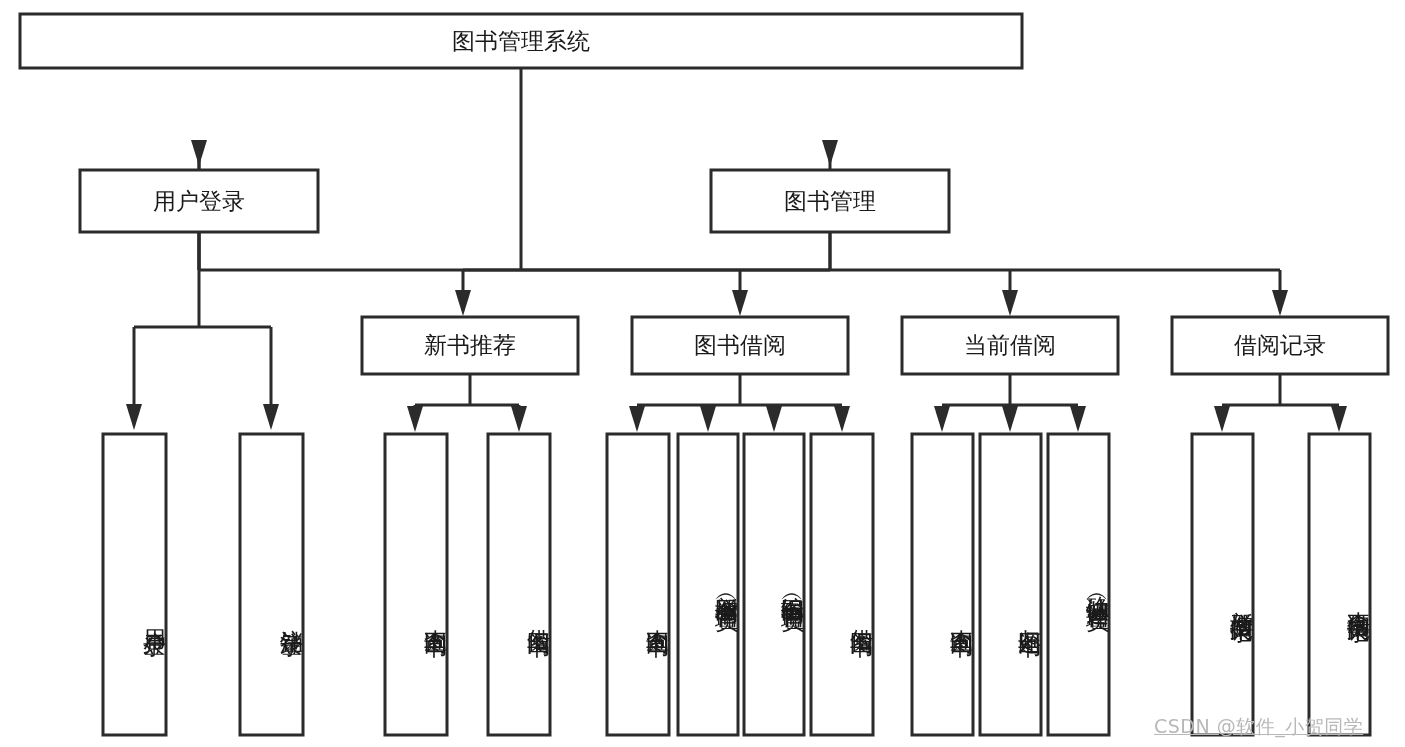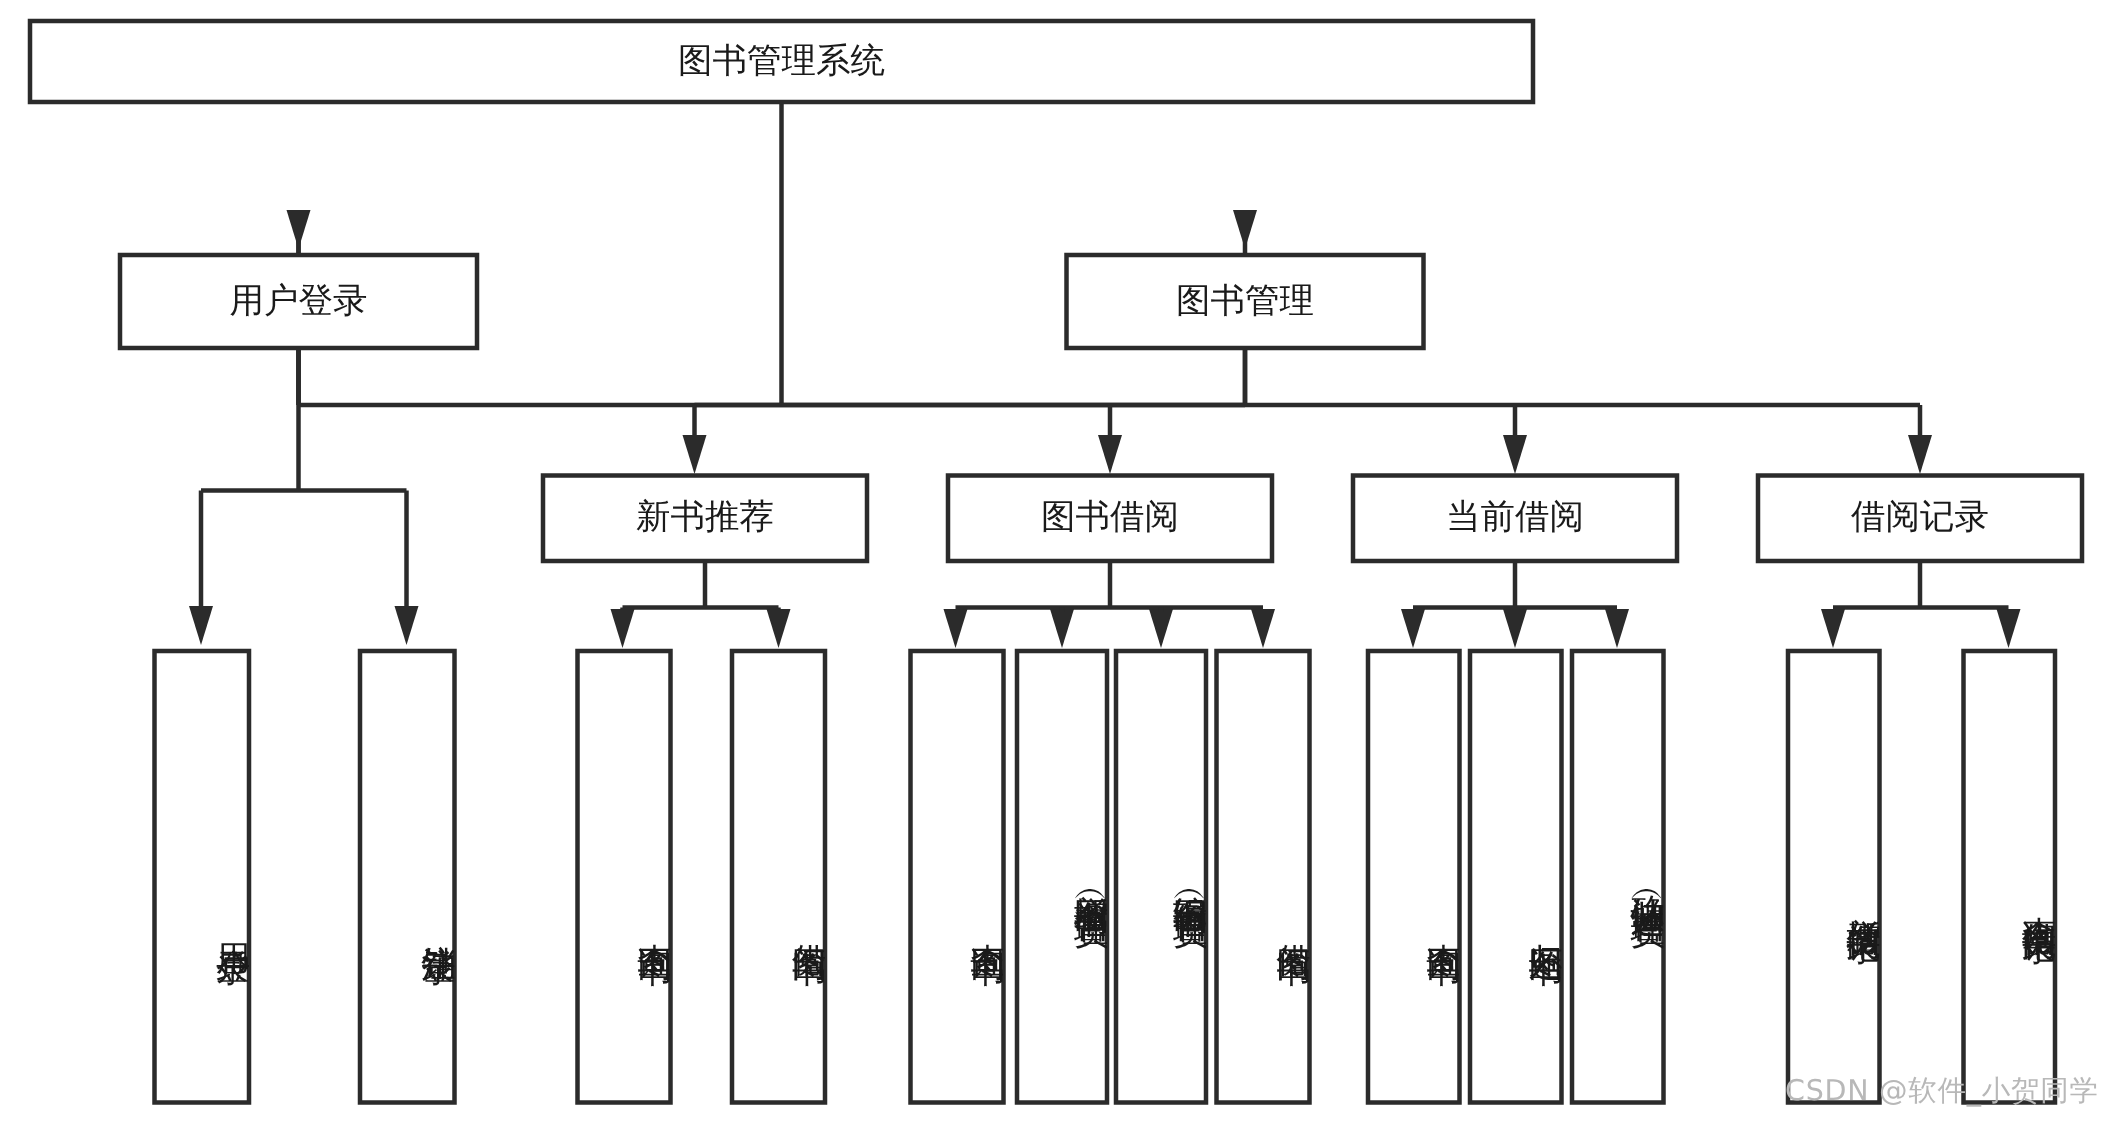--- a/index.html
+++ b/index.html
@@ -213,15 +213,15 @@
   <div class="vlabel" style="left:744px; top:443px; width:60px; height:288px;">编辑图书（管理员）</div>
   <div class="vlabel" style="left:811px; top:500px; width:62px; height:230px;">借阅图书</div>
 
   <div class="vlabel" style="left:912px; top:500px; width:61px; height:230px;">查询图书</div>
   <div class="vlabel" style="left:980px; top:500px; width:61px; height:230px;">归还图书</div>
   <div class="vlabel" style="left:1048px; top:443px; width:61px; height:288px;">确认归还（管理员）</div>
 
   <div class="vlabel" style="left:1192px; top:468px; width:61px; height:262px;">新增借阅记录</div>
   <div class="vlabel" style="left:1309px; top:468px; width:61px; height:262px;">查询借阅记录</div>
 
-  <div class="watermark-text" style="left:1190px; top:714px;">CSDN @软件_小贺同学</div>
+  <div class="watermark-text" style="left:1154px; top:714px;text-decoration:underline;">CSDN @软件_小贺同学</div>
 
 </div>
 
 </body></html>

